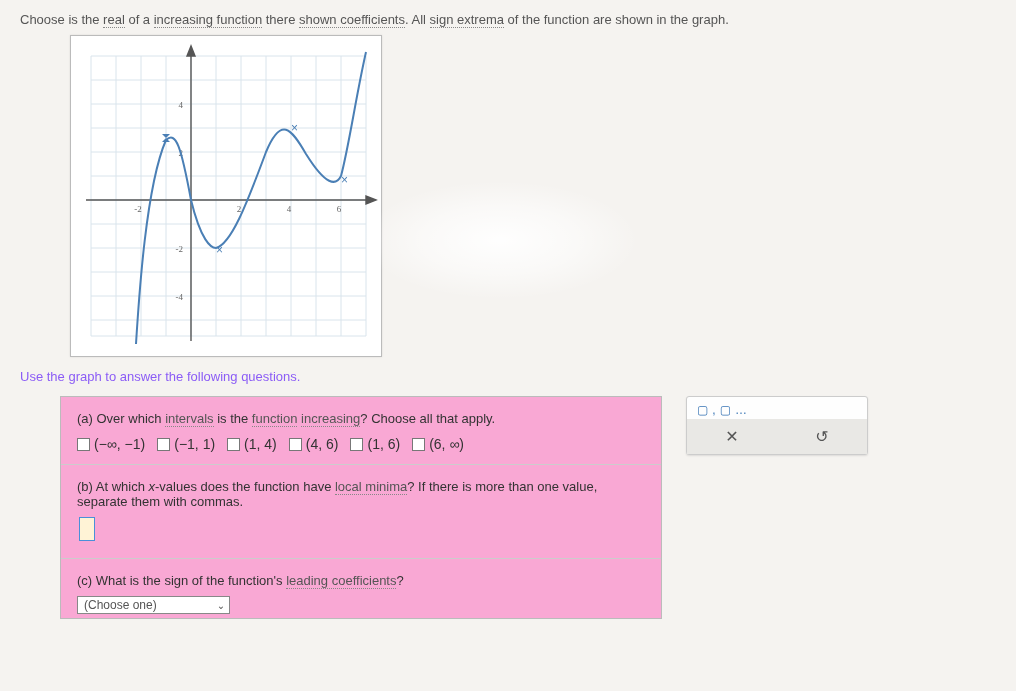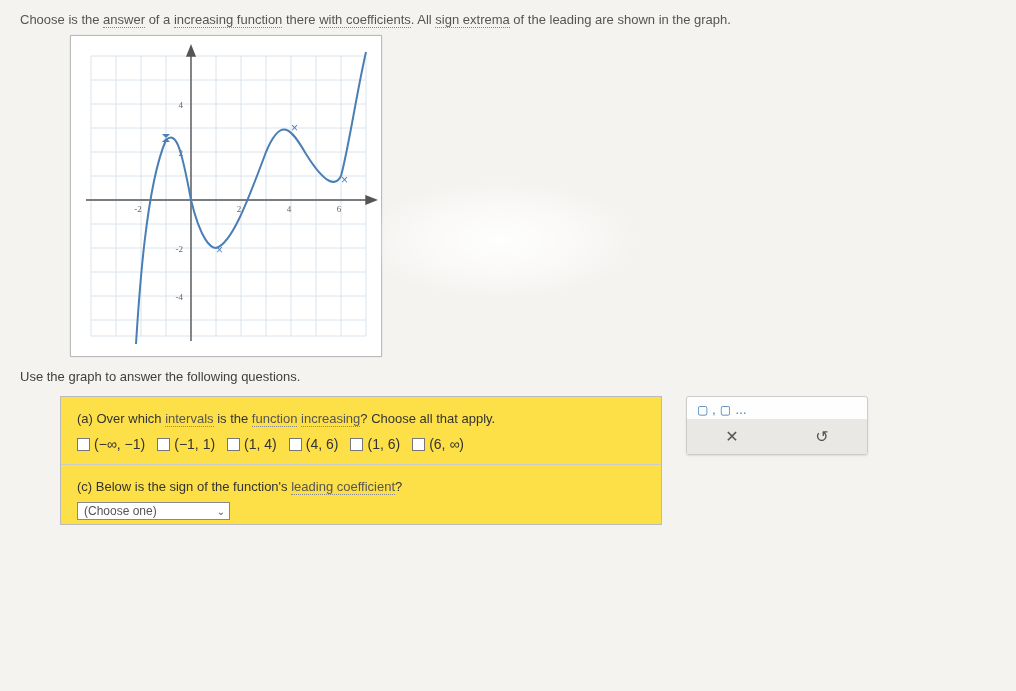--- a/index.html
+++ b/index.html
@@ -41,31 +41,31 @@
     position: relative;
     box-shadow: 0 0 2px rgba(0,0,0,0.1);
   }
   .graph-box svg {
     width: 100%;
     height: 100%;
     display: block;
   }
   .prompt2 {
     margin: 12px 0 12px 0;
-    color: #404040;
+    color: #8b5cf6;
   }
   .lower {
     display: flex;
     gap: 24px;
     align-items: flex-start;
   }
   .qbox {
     width: 600px;
     border: 1px solid #bbb;
-    background: #fde047;
+    background: #f9a8d4;
     margin-left: 40px;
   }
   .qbox .section {
     padding: 14px 16px 12px 16px;
     border-bottom: 1px solid #ccc;
   }
   .qbox .section:last-child { border-bottom: none; }
   .checks {
     margin-top: 10px;
     display: flex;
@@ -131,21 +131,21 @@
     flex: 1;
     text-align: center;
     color: #555;
     font-size: 16px;
   }
 </style>
 </head>
 <body>
 
 <div class="intro">
-  <span>Choose is the </span><span class="dotted">answer</span><span> of a </span><span class="dotted">increasing function</span><span> there </span><span class="dotted">with coefficients</span><span>. All </span><span class="dotted">sign extrema</span><span> of the leading are shown in the graph.</span>
+  <span>Choose is the </span><span class="dotted">real</span><span> of a </span><span class="dotted">increasing function</span><span> there </span><span class="dotted">shown coefficients</span><span>. All </span><span class="dotted">sign extrema</span><span> of the function are shown in the graph.</span>
 </div>
 
 <div class="graph-wrap">
   <div class="graph-box">
     <svg viewBox="0 0 310 320">
 
       <g stroke="#d9e4ec" stroke-width="1">
         <line x1="20" y1="20" x2="20" y2="300"></line>
           <line x1="45" y1="20" x2="45" y2="300"></line>
         <line x1="70" y1="20" x2="70" y2="300"></line>
@@ -240,24 +240,30 @@
             <span class="box"></span>
             <span>(1, 6)</span>
           </span>
         <span class="chk">
             <span class="box"></span>
             <span>(6, ∞)</span>
           </span>
       </div>
     </div>
 
+    <div class="section">
+      <div>
+        <span>(b) At which </span><i style="font-style:italic">x</i><span>-values does the function have </span><span class="dotted">local minima</span><span>? If there is more than one value, separate them with commas.</span>
+      </div>
+      <div class="answer-input"></div>
+    </div>
 
     <div class="section" style="border-bottom:none;padding-bottom:4px">
       <div>
-        <span>(c) Below is the sign of the function's </span><span class="dotted">leading coefficient</span><span>?</span>
+        <span>(c) What is the sign of the function's </span><span class="dotted">leading coefficients</span><span>?</span>
       </div>
       <div class="select">
         <span>(Choose one)</span>
           <span class="caret">⌄</span>
       </div>
     </div>
 
   </div>
 
   <div class="toolpanel">

